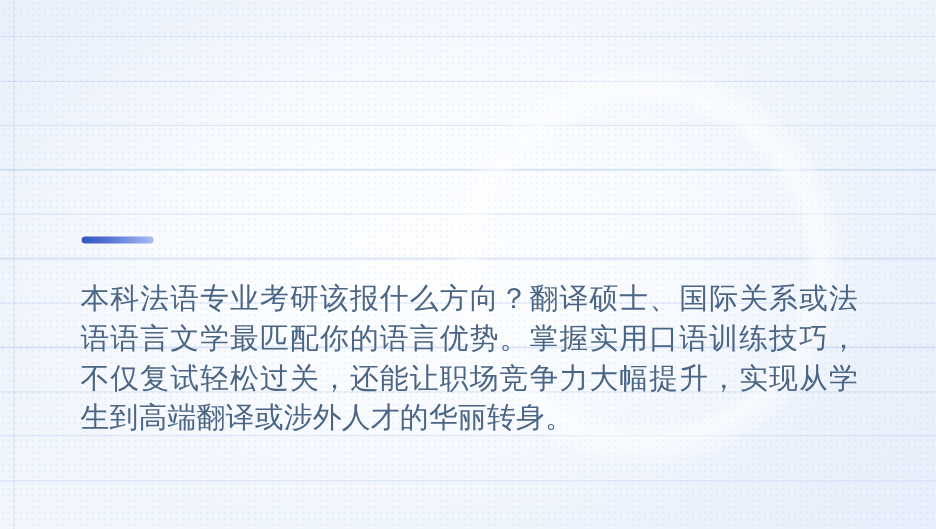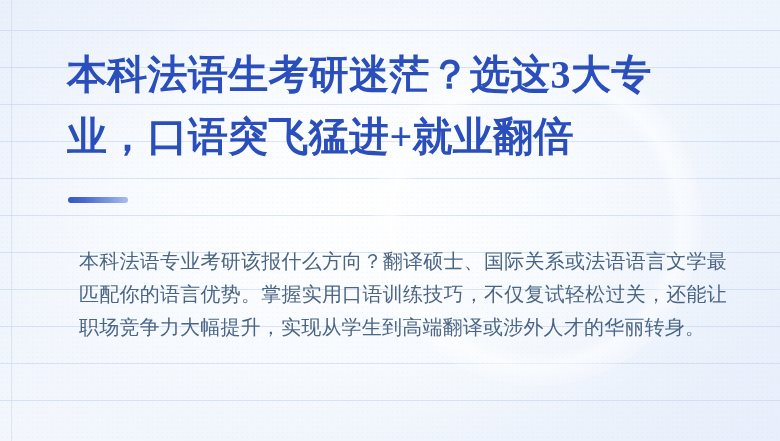--- a/index.html
+++ b/index.html
@@ -113,43 +113,42 @@
     height: 6px;
     border-radius: 3px;
     background: linear-gradient(to right, #3557c4 0%, #4a68ce 28%, #8ba2e6 78%, #a9bcf0 100%);
   }
 
   #body-text {
     position: absolute;
     left: 0;
     top: 233px;
     width: 648px;
-    margin: 12px;
+    margin: 0;
     font-family: "Liberation Sans", "DejaVu Sans", sans-serif;
     font-weight: normal;
-    font-size: 20px;
+    font-size: 24px;
     line-height: 33px;
     letter-spacing: 0.2px;
     color: #4b6584;
     text-align: justify;
     text-justify: inter-ideograph;
   }
 </style>
 </head>
 <body>
 
 <div id="card">
 
   <div id="tex-lines"></div>
   <div id="tex-dots"></div>
   <div id="tex-orb"></div>
   <div id="tex-vline"></div>
 
   <div id="content">
 
-    <h1 id="title">本科法语生考研迷茫？选这3大专业，口语突飞猛进+就业翻倍</h1>
 
     <div id="divider"></div>
 
     <p id="body-text">本科法语专业考研该报什么方向？翻译硕士、国际关系或法语语言文学最匹配你的语言优势。掌握实用口语训练技巧，不仅复试轻松过关，还能让职场竞争力大幅提升，实现从学生到高端翻译或涉外人才的华丽转身。</p>
 
   </div>
 </div>
 
 </body></html>

